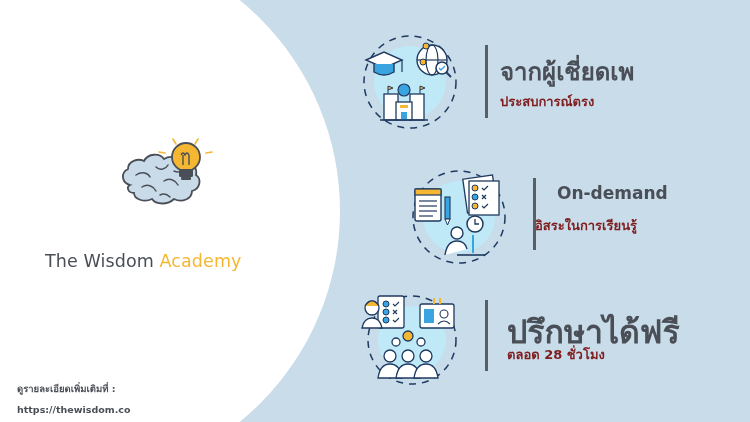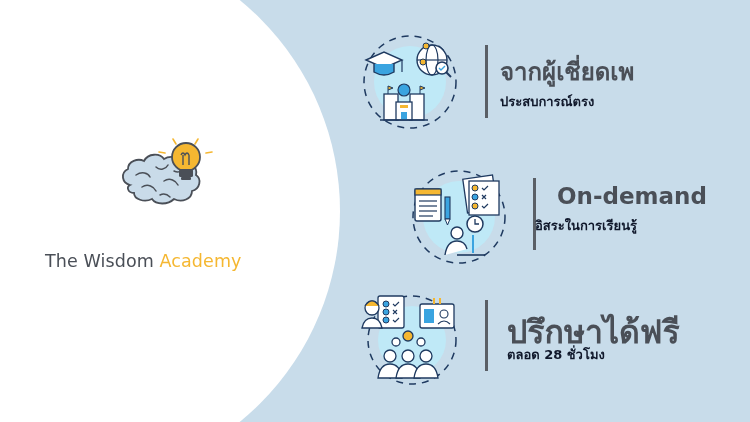--- a/index.html
+++ b/index.html
@@ -6,21 +6,21 @@
   body{width:750px;height:422px;overflow:hidden;position:relative;background:#c8dcea;font-family:"DejaVu Sans","Liberation Sans",sans-serif;}
   .white-circle{position:absolute;left:-204px;top:-61px;width:544px;height:544px;border-radius:50%;background:#ffffff;}
   .logo{position:absolute;left:108px;top:125px;width:120px;height:100px;}
   .brand{position:absolute;left:45px;top:251px;font-size:17.5px;font-weight:normal;color:#4a4f57;letter-spacing:0.1px;white-space:nowrap;}
   .brand .accent{color:#f5b731;}
   .footer{position:absolute;left:17px;top:378px;font-size:9.5px;font-weight:bold;color:#4a4f57;line-height:21px;}
   .feature{position:absolute;}
   .feature .icon{position:absolute;width:100px;height:100px;}
   .feature .bar{position:absolute;width:3px;background:#5a5f66;}
   .feature .title{position:absolute;font-weight:bold;color:#4a4f57;white-space:nowrap;}
-  .feature .sub{position:absolute;font-weight:bold;color:#0f172a;font-size:13px;white-space:nowrap;}
+  .feature .sub{position:absolute;font-weight:bold;color:#7f1d1d;font-size:13px;white-space:nowrap;}
 </style>
 </head>
 <body>
 
 <div class="white-circle"></div>
 
 <div class="logo">
   <svg width="120" height="100" viewBox="0 0 120 100">
 
     <g stroke="#f5b731" stroke-width="1.6" stroke-linecap="round">
@@ -45,20 +45,22 @@
     <rect x="71" y="44" width="14" height="8" rx="1.5" fill="#4a4f57"></rect>
     <rect x="73" y="52" width="10" height="3" rx="1" fill="#4a4f57"></rect>
   </svg>
 </div>
 
 <div class="brand">
   <span>The Wisdom </span><span class="accent">Academy</span>
 </div>
 
 <div class="footer">
+  <div>ดูรายละเอียดเพิ่มเติมที่ :</div>
+  <div>https://thewisdom.co</div>
 </div>
 
 <div class="feature">
   <div class="icon" style="left:360px;top:32px;">
     <svg width="100" height="100" viewBox="0 0 100 100">
       <circle cx="50" cy="50" r="36" fill="#bfe9f7"></circle>
       <circle cx="50" cy="50" r="46" fill="none" stroke="#1f3a60" stroke-width="1.5" stroke-dasharray="7 6"></circle>
 
       <path d="M6 28 L24 20 L42 28 L24 36 Z" fill="#ffffff" stroke="#1f3a60" stroke-width="1.4"></path>
       <path d="M14 32 L14 40 Q24 46 34 40 L34 32" fill="#3aa4e0" stroke="#1f3a60" stroke-width="1.4"></path>
@@ -121,21 +123,21 @@
       <circle cx="68" cy="57" r="8" fill="#ffffff" stroke="#1f3a60" stroke-width="1.5"></circle>
       <path d="M68 52 L68 57 L72 57" fill="none" stroke="#1f3a60" stroke-width="1.3"></path>
 
       <circle cx="50" cy="66" r="6" fill="#ffffff" stroke="#1f3a60" stroke-width="1.4"></circle>
       <path d="M38 88 Q40 74 50 74 Q58 74 60 82" fill="#ffffff" stroke="#1f3a60" stroke-width="1.4"></path>
       <line x1="66" y1="68" x2="66" y2="86" stroke="#3aa4e0" stroke-width="2"></line>
       <line x1="50" y1="88" x2="78" y2="88" stroke="#1f3a60" stroke-width="1.6"></line>
     </svg>
   </div>
   <div class="bar" style="left:533px;top:178px;height:72px;"></div>
-  <div class="title" style="left:557px;top:183px;font-size:23px;">On-demand</div>
+  <div class="title" style="left:557px;top:183px;font-size:17px;">On-demand</div>
   <div class="sub" style="left:535px;top:215px;">อิสระในการเรียนรู้</div>
 </div>
 
 <div class="feature">
   <div class="icon" style="left:360px;top:292px;">
     <svg width="100" height="100" viewBox="0 0 100 100">
       <circle cx="52" cy="48" r="34" fill="#bfe9f7"></circle>
       <circle cx="52" cy="48" r="44" fill="none" stroke="#1f3a60" stroke-width="1.5" stroke-dasharray="7 6"></circle>
 
       <rect x="18" y="4" width="26" height="32" rx="2" fill="#ffffff" stroke="#1f3a60" stroke-width="1.3"></rect>

